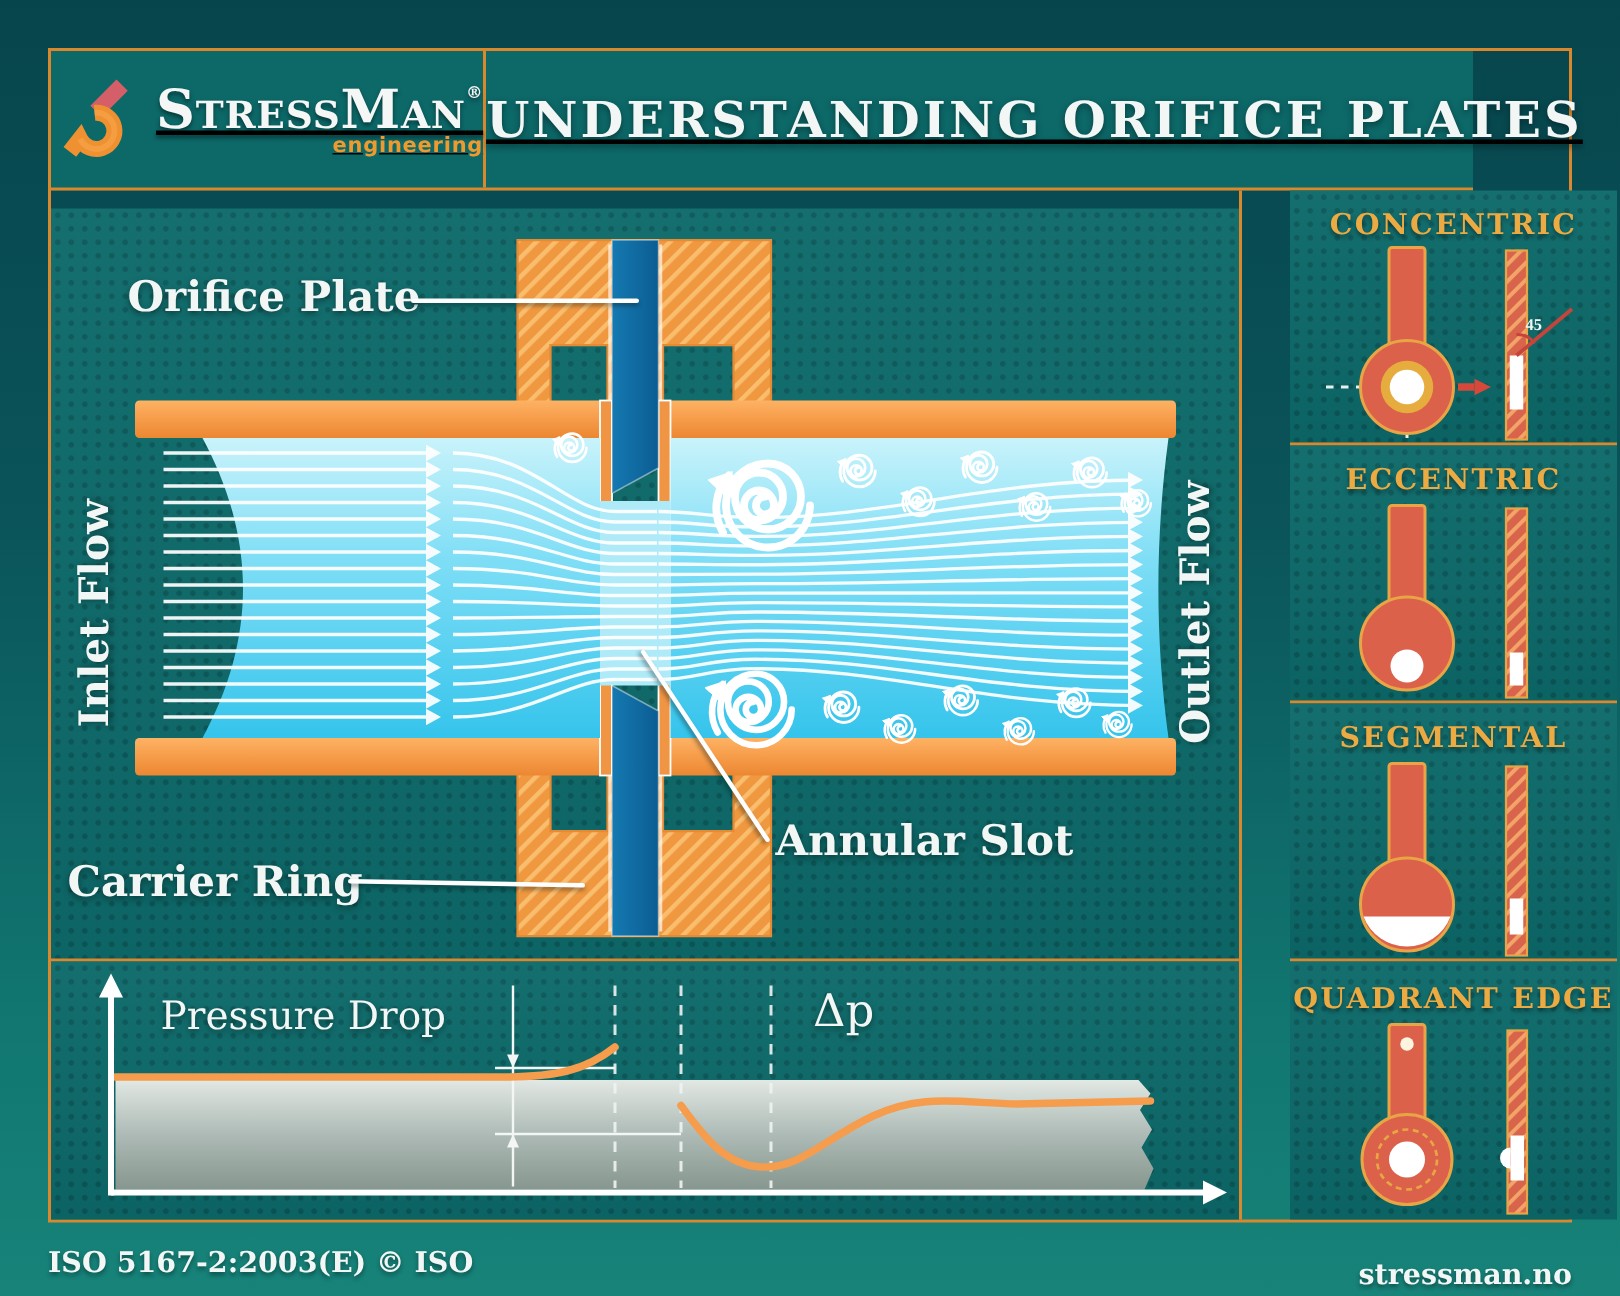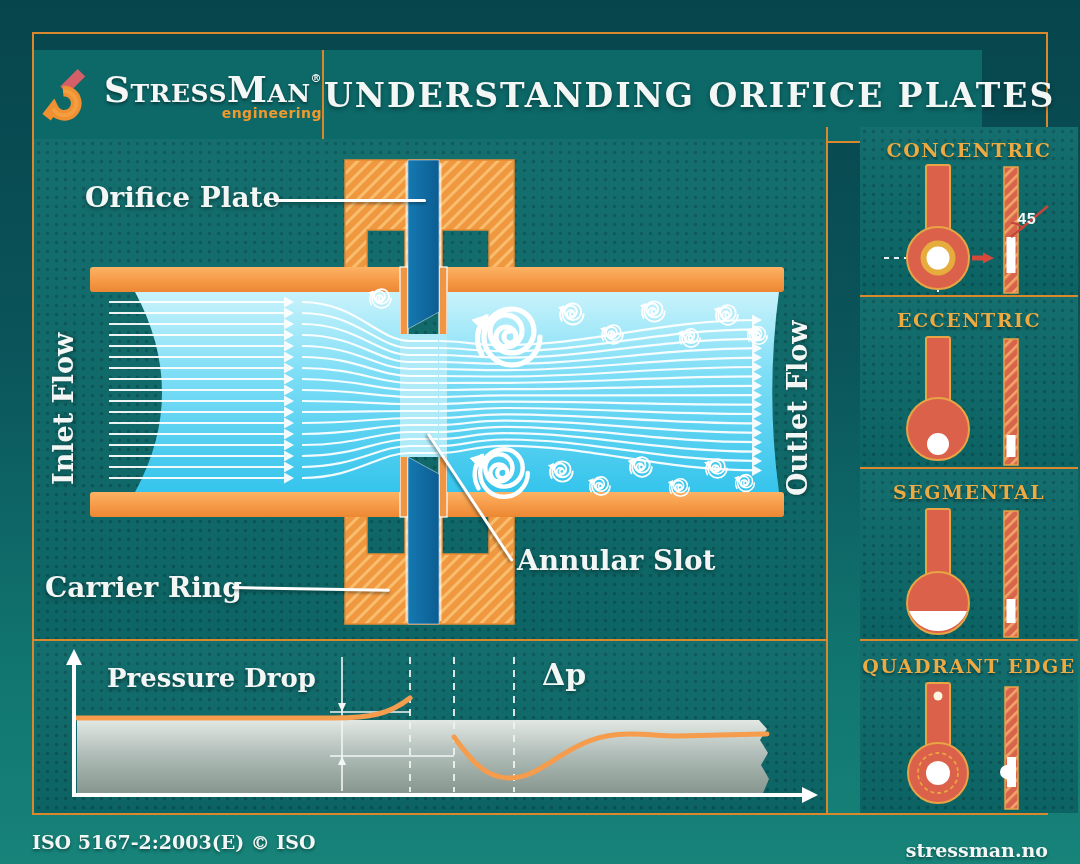--- a/index.html
+++ b/index.html
@@ -7,44 +7,44 @@
     background:linear-gradient(180deg,#07454c 0%,#0a545a 40%,#117670 78%,#178379 100%);
     font-family:"DejaVu Serif",serif;}
   .frame{position:absolute;left:32px;top:32px;width:1012px;height:779px;border:2px solid #d9882e;}
   .abs{position:absolute;}
   .dotted{background-color:#0d6a6a;
     background-image:linear-gradient(180deg,rgba(255,255,255,.03),rgba(0,0,0,.07)),
       radial-gradient(rgba(3,42,46,.30) 1.6px,transparent 2.1px);
     background-size:100% 100%,9px 9px;}
   .div-line{position:absolute;background:#d9882e;}
   
-  .header{left:0;top:16px;width:948px;height:91px;border-bottom:2px solid #d9882e;background:#0d6868;display:flex;}
+  .header{left:0;top:0;width:948px;height:91px;border-bottom:2px solid #d9882e;background:#0d6868;display:flex;text-decoration:underline;}
   .logo-cell{width:337px;height:91px;border-right:2px solid #d9882e;display:flex;align-items:center;justify-content:center;gap:10px;}
   .brand-wrap{display:flex;flex-direction:column;align-items:flex-end;}
   .brand{font-variant:small-caps;font-weight:bold;font-size:36px;color:#f4f7f5;letter-spacing:.5px;line-height:1;
     text-shadow:0 2px 3px rgba(0,20,22,.55);}
   .brand sup{font-size:11px;vertical-align:20px;}
   .tagline{font-family:"DejaVu Sans",sans-serif;font-weight:bold;font-size:14px;color:#ef9a2f;margin-top:-2px;letter-spacing:.5px;}
   .title-cell{flex:1;display:flex;align-items:center;justify-content:center;}
   .main-title{font-size:33px;font-weight:bold;color:#f2f6f4;letter-spacing:2px;margin:0;
     text-shadow:0 2px 4px rgba(0,20,22,.5);white-space:nowrap;}
   
   .diagram{left:0;top:93px;width:792px;height:594px;overflow:hidden;margin-top:12px;}
   .dlabel{position:absolute;color:#f2f6f4;font-weight:bold;font-size:28px;text-shadow:0 2px 4px rgba(0,20,22,.5);white-space:nowrap;}
   .vlabel{position:absolute;color:#f2f6f4;font-weight:bold;font-size:27px;text-shadow:0 2px 4px rgba(0,20,22,.5);
     writing-mode:vertical-rl;transform:rotate(180deg);text-align:center;}
   .leader{position:absolute;height:3px;background:#fdfefd;border-radius:2px;box-shadow:0 2px 3px rgba(0,20,22,.4);transform-origin:left center;}
   
   .spanel{left:794px;width:218px;overflow:hidden;margin-left:32px;}
   .ptitle{position:absolute;left:0;top:12px;width:100%;text-align:center;color:#ecaa42;font-weight:bold;font-size:19px;
     letter-spacing:1.5px;text-shadow:0 2px 3px rgba(0,20,22,.5);white-space:nowrap;}
-  .angle45{position:absolute;left:157px;top:84px;color:#f4f7f5;font-family:Liberation Mono, monospace;font-weight:bold;font-size:16px;}
+  .angle45{position:absolute;left:157px;top:84px;color:#f4f7f5;font-family:Liberation Serif, serif;font-weight:bold;font-size:11px;}
   
   .graph{left:0;top:607px;width:792px;height:172px;overflow:hidden;}
-  .glabel{position:absolute;color:#f2f6f4;font-weight:bold;text-shadow:0 2px 4px rgba(0,20,22,.5);white-space:nowrap;}
+  .glabel{position:absolute;color:#f2f6f4;font-weight:normal;text-shadow:0 2px 4px rgba(0,20,22,.5);white-space:nowrap;}
   
   .footer{position:absolute;left:32px;right:32px;top:824px;height:36px;display:flex;justify-content:space-between;align-items:center;}
   .ftext{color:#f2f6f4;font-weight:bold;font-size:19px;text-shadow:0 2px 3px rgba(0,20,22,.45);}
   a.ftext{text-decoration:none;margin-top:16px;}
   .sl{stroke:#ffffff;stroke-width:2.2;fill:none;opacity:.93;}
   .vs{fill:none;stroke:#ffffff;stroke-width:2.6;stroke-linecap:round;}
   .dimline{stroke:#f2f6f4;stroke-width:1.6;}
   .dashline{stroke:#eef4f2;stroke-width:2;stroke-dasharray:7 6;opacity:.9;}
   .crossdash{stroke:rgba(255,255,255,.9);stroke-width:2;stroke-dasharray:5 5;}
 </style>

